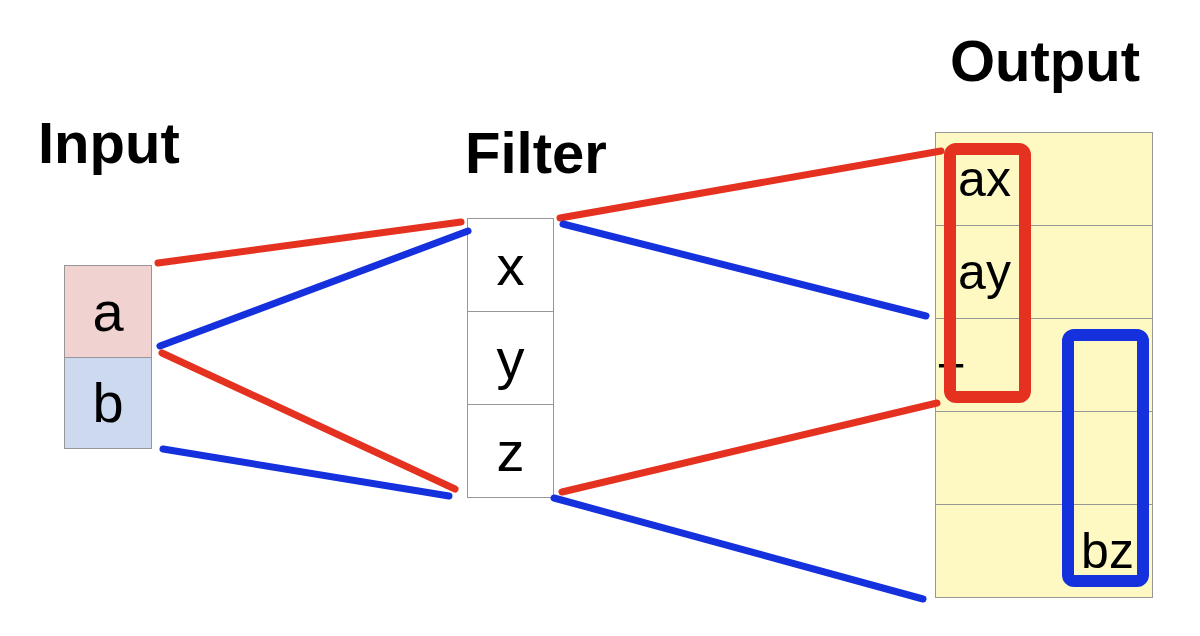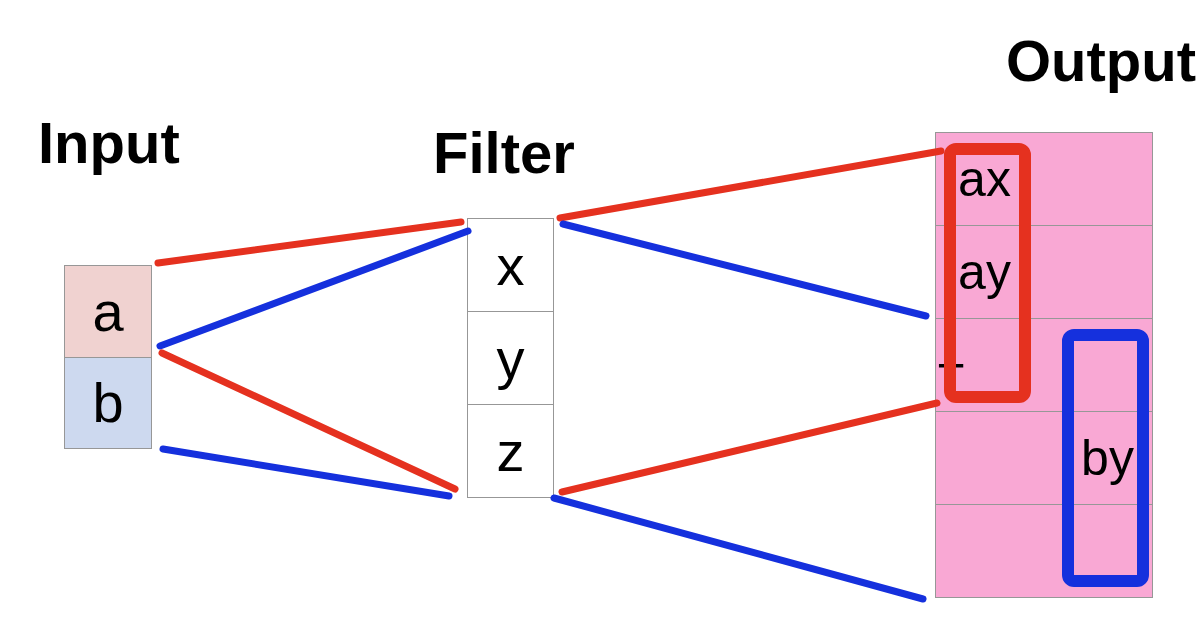--- a/index.html
+++ b/index.html
@@ -5,41 +5,41 @@
   html,body { margin:0; padding:0; background:#ffffff; }
   .canvas {
     position:relative; width:1200px; height:636px; background:#ffffff;
     font-family:"Liberation Sans", sans-serif; color:#000; overflow:hidden;
   }
   .title {
     position:absolute; font-weight:bold; font-size:58px; line-height:58px;
     white-space:nowrap; color:#000; z-index:2;
   }
   #title-input  { left:38px;  top:114px; }
-  #title-filter { left:433px; top:124px; }
-  #title-output { left:1006px; top:32px;  }
+  #title-filter { left:465px; top:124px; }
+  #title-output { left:950px; top:32px;  }
 
   
   .vtable {
     position:absolute; box-sizing:border-box;
     border:1.5px solid var(--border); display:flex; flex-direction:column; z-index:1;
   }
   .vtable .cell {
     flex:1; display:flex; align-items:center; justify-content:center;
     box-sizing:border-box; font-size:56px;
   }
   .vtable .cell + .cell { border-top:1.5px solid var(--border); }
 
   #input-table  { left:64px;  top:265px; width:88px;  height:184px; }
   #input-table .cell-a { background:var(--cell-a); }
   #input-table .cell-b { background:var(--cell-b); }
 
   #filter-table { left:467px; top:218px; width:87px;  height:280px; background:#fff; }
 
-  #output-table { left:935px; top:132px; width:218px; height:466px; background:#f9a8d4; }
+  #output-table { left:935px; top:132px; width:218px; height:466px; background:#fef9c3; }
   #output-table .orow {
     flex:1; display:flex; align-items:stretch; box-sizing:border-box; font-size:50px;
   }
   #output-table .orow + .orow { border-top:1.5px solid var(--border);text-align:right; }
   .oz { display:flex; align-items:center; justify-content:center; box-sizing:border-box; }
   .oz-left  { width:97px; }
   .oz-op    { width:30px; }
   .oz-right { flex:1; }
 
   
@@ -86,25 +86,25 @@
       <div class="oz oz-left">ay</div>
       <div class="oz oz-op"></div>
       <div class="oz oz-right"></div>
     </div>
     <div class="orow">
       <div class="oz oz-op">+</div>
     </div>
     <div class="orow">
       <div class="oz oz-left"></div>
       <div class="oz oz-op"></div>
-      <div class="oz oz-right">by</div>
     </div>
     <div class="orow">
       <div class="oz oz-left"></div>
       <div class="oz oz-op"></div>
+      <div class="oz oz-right">bz</div>
     </div>
   </div>
 
   <svg id="connection-lines" viewBox="0 0 1200 636" xmlns="http://www.w3.org/2000/svg">
       <line x1="158" y1="263" x2="461" y2="222" stroke="#e5311f" stroke-width="7" stroke-linecap="round"></line>
       <line x1="160" y1="346" x2="468" y2="231" stroke="#1530dd" stroke-width="7" stroke-linecap="round"></line>
       <line x1="162" y1="353" x2="455" y2="489" stroke="#e5311f" stroke-width="7" stroke-linecap="round"></line>
       <line x1="163" y1="449" x2="449" y2="496" stroke="#1530dd" stroke-width="7" stroke-linecap="round"></line>
       <line x1="560" y1="218" x2="941" y2="151" stroke="#e5311f" stroke-width="7" stroke-linecap="round"></line>
       <line x1="563" y1="224" x2="926" y2="316" stroke="#1530dd" stroke-width="7" stroke-linecap="round"></line>

